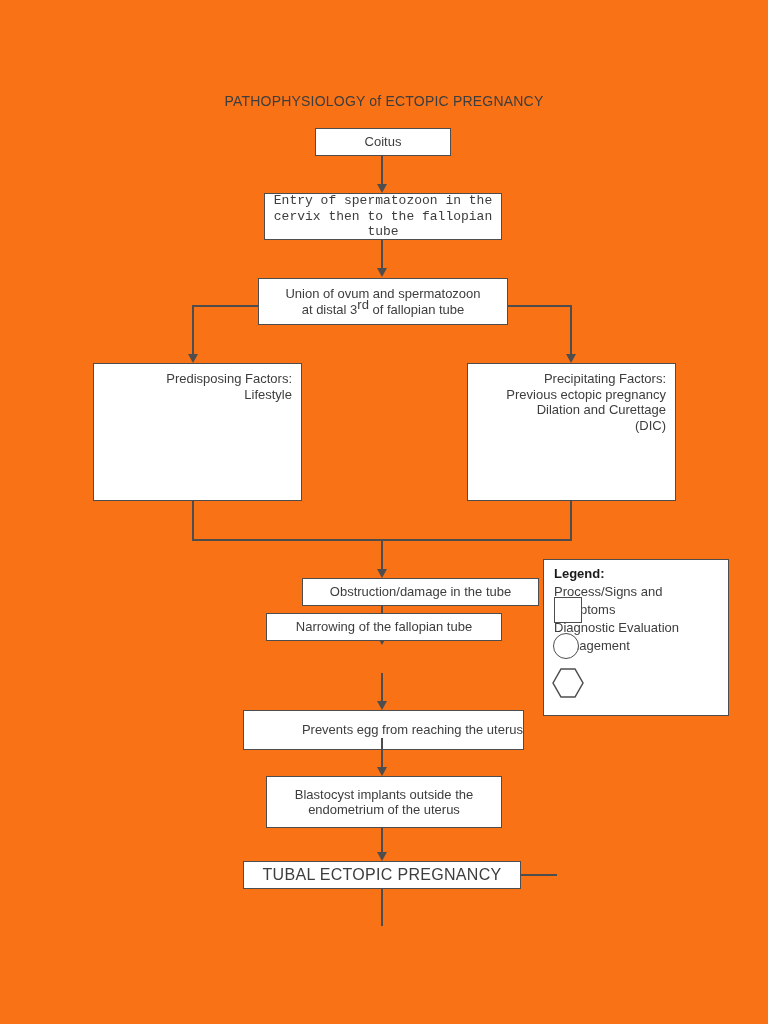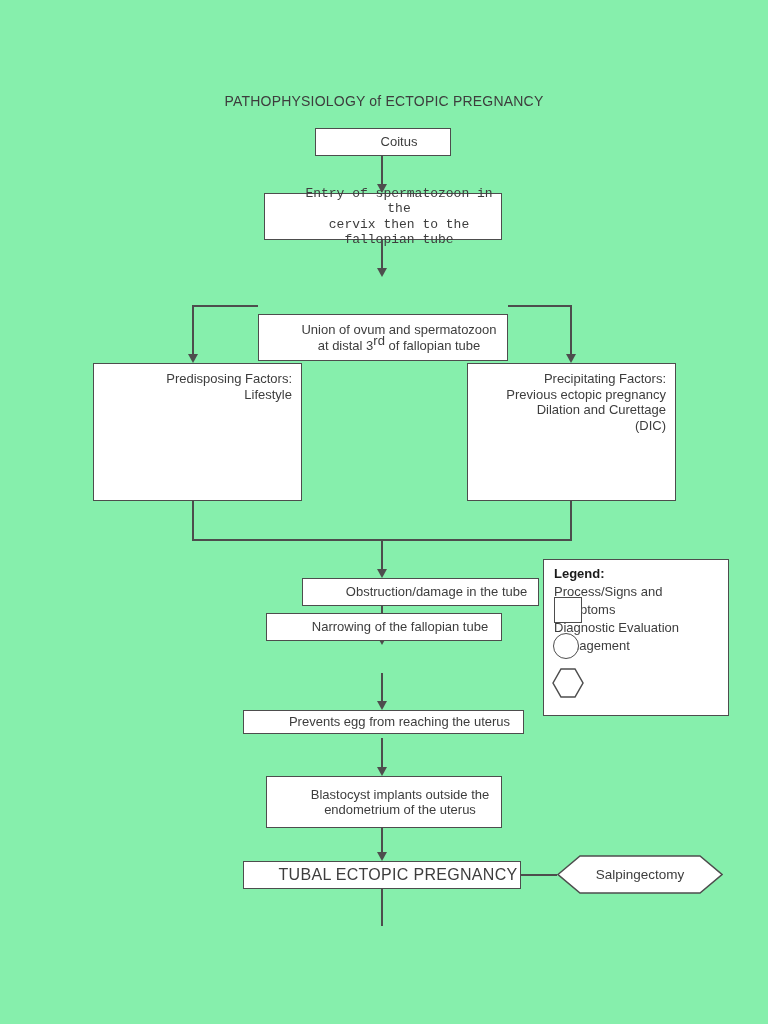--- a/index.html
+++ b/index.html
@@ -1,27 +1,27 @@
 <!DOCTYPE html>
 <html><head>
 <meta charset="utf-8">
 <style>
   html,body{margin:0;padding:0;background:#ffffff;}
   .page{
-    position:relative;width:768px;height:1024px;background:#86efac;overflow:hidden;
+    position:relative;width:768px;height:1024px;background:#f97316;overflow:hidden;
     font-family:"Liberation Sans","DejaVu Sans",sans-serif;color:#3d3d3d;
   }
   .title{
     position:absolute;left:0;top:93px;width:768px;text-align:center;
     font-size:14px;letter-spacing:0.2px;color:#3d3d3d;
   }
   .node{
     position:absolute;box-sizing:border-box;border:1.5px solid #4d4d4d;background:#ffffff;
     display:flex;flex-direction:column;align-items:center;justify-content:center;
-    text-align:center;font-size:13px;line-height:15.5px;color:#3d3d3d;padding-left:32px;
+    text-align:center;font-size:13px;line-height:15.5px;color:#3d3d3d;
   }
   .node.left-align{align-items:flex-end;justify-content:flex-start;text-align:left;padding:7px 9px;}
   .node.big{font-size:16px;letter-spacing:0.3px;justify-content:center;}
   .vline,.hline{position:absolute;background:#4d4d4d;}
   .vline{width:2px;}
   .hline{height:2px;}
   .arrowhead{
     position:absolute;width:0;height:0;
     border-left:5px solid transparent;border-right:5px solid transparent;
     border-top:9px solid #4d4d4d;
@@ -59,21 +59,21 @@
   <div class="arrowhead" style="left:377px;top:184px;"></div>
 
   <div class="node" style="left:264px;top:193px;width:238px;height:47px;font-family:Liberation Mono, monospace;">
     <span>Entry of spermatozoon in the</span>
     <span>cervix then to the fallopian tube</span>
   </div>
 
   <div class="vline" style="left:381px;top:240px;height:29px;"></div>
   <div class="arrowhead" style="left:377px;top:268px;"></div>
 
-  <div class="node" style="left:258px;top:278px;width:250px;height:47px;margin-top:36px;">
+  <div class="node" style="left:258px;top:278px;width:250px;height:47px;">
     <span>Union of ovum and spermatozoon</span>
     <span><span>at distal 3</span><sup>rd</sup><span> of fallopian tube</span></span>
   </div>
 
   <div class="hline" style="left:193px;top:305px;width:65px;"></div>
   <div class="hline" style="left:508px;top:305px;width:64px;"></div>
   <div class="vline" style="left:192px;top:305px;height:49px;"></div>
   <div class="vline" style="left:570px;top:305px;height:49px;"></div>
   <div class="arrowhead" style="left:188px;top:354px;"></div>
   <div class="arrowhead" style="left:566px;top:354px;"></div>
@@ -103,47 +103,41 @@
   <div class="vline" style="left:381px;top:606px;height:31px;"></div>
   <div class="arrowhead" style="left:377px;top:636px;"></div>
 
   <div class="node" style="left:266px;top:613px;width:236px;height:28px;">
     <span>Narrowing of the fallopian tube</span>
   </div>
 
   <div class="vline" style="left:381px;top:673px;height:29px;"></div>
   <div class="arrowhead" style="left:377px;top:701px;"></div>
 
-  <div class="node" style="left:243px;top:710px;width:281px;height:24px;">
+  <div class="node" style="left:243px;top:710px;width:281px;height:40px;align-items:flex-end;">
     <span>Prevents egg from reaching the uterus</span>
   </div>
 
   <div class="vline" style="left:381px;top:738px;height:30px;"></div>
   <div class="arrowhead" style="left:377px;top:767px;"></div>
 
   <div class="node" style="left:266px;top:776px;width:236px;height:52px;">
     <span>Blastocyst implants outside the</span>
     <span>endometrium of the uterus</span>
   </div>
 
   <div class="vline" style="left:381px;top:828px;height:25px;"></div>
   <div class="arrowhead" style="left:377px;top:852px;"></div>
 
   <div class="node big" style="left:243px;top:861px;width:278px;height:28px;">
     <span>TUBAL ECTOPIC PREGNANCY</span>
   </div>
 
   <div class="hline" style="left:521px;top:874px;width:36px;"></div>
 
-  <div class="hexnode" style="left:557px;top:855px;width:166px;height:39px;">
-    <svg width="166" height="39" viewBox="0 0 166 39">
-      <polygon points="1,19.5 23,1 143,1 165,19.5 143,38 23,38" fill="#ffffff" stroke="#4d4d4d" stroke-width="1.5"></polygon>
-    </svg>
-    <div class="hexlabel">Salpingectomy</div>
-  </div>
 
   <div class="vline" style="left:381px;top:889px;height:37px;"></div>
 
   <div class="legend" style="left:543px;top:559px;width:186px;height:157px;padding-left:8px;">
     <div class="legend-text">
       <div class="legend-title">Legend:</div>
       <div>Process/Signs and</div>
       <div>Symptoms</div>
       <div>Diagnostic Evaluation</div>
       <div>Management</div>

